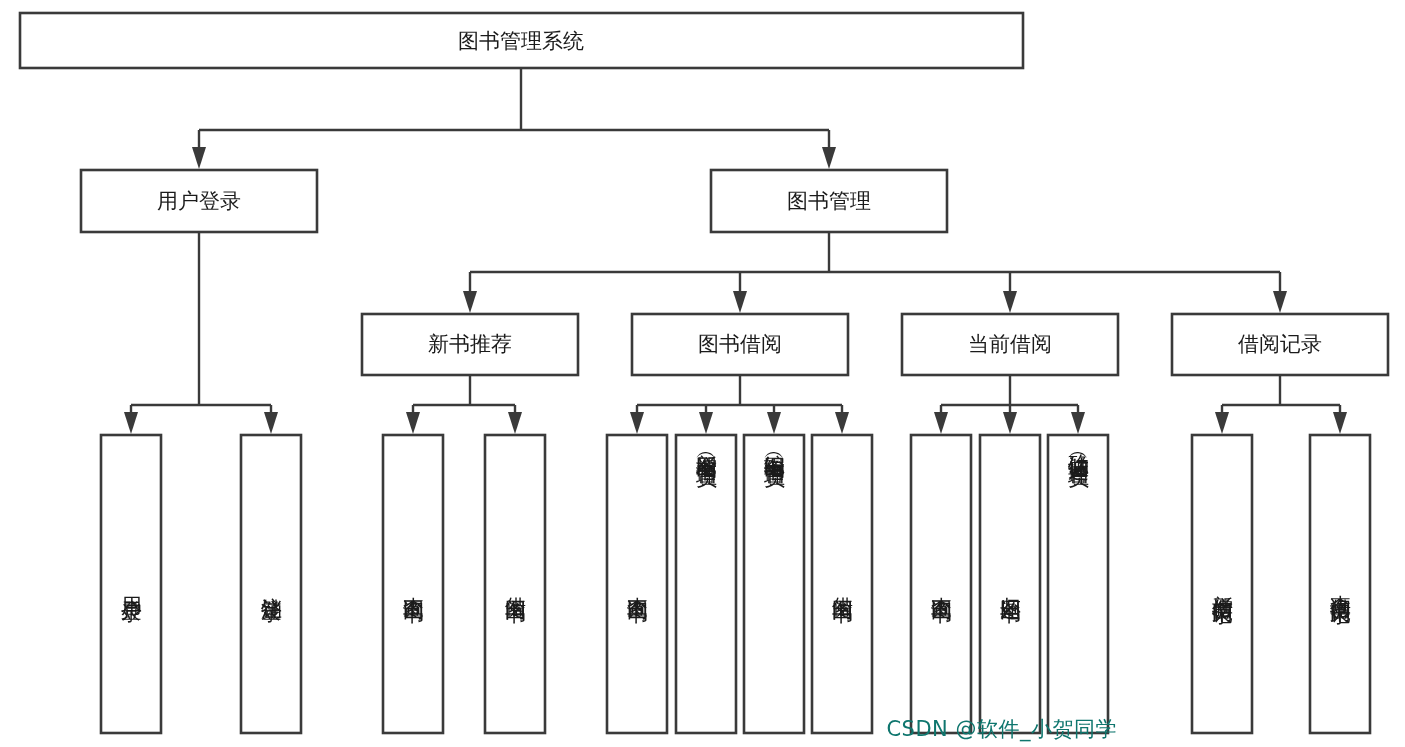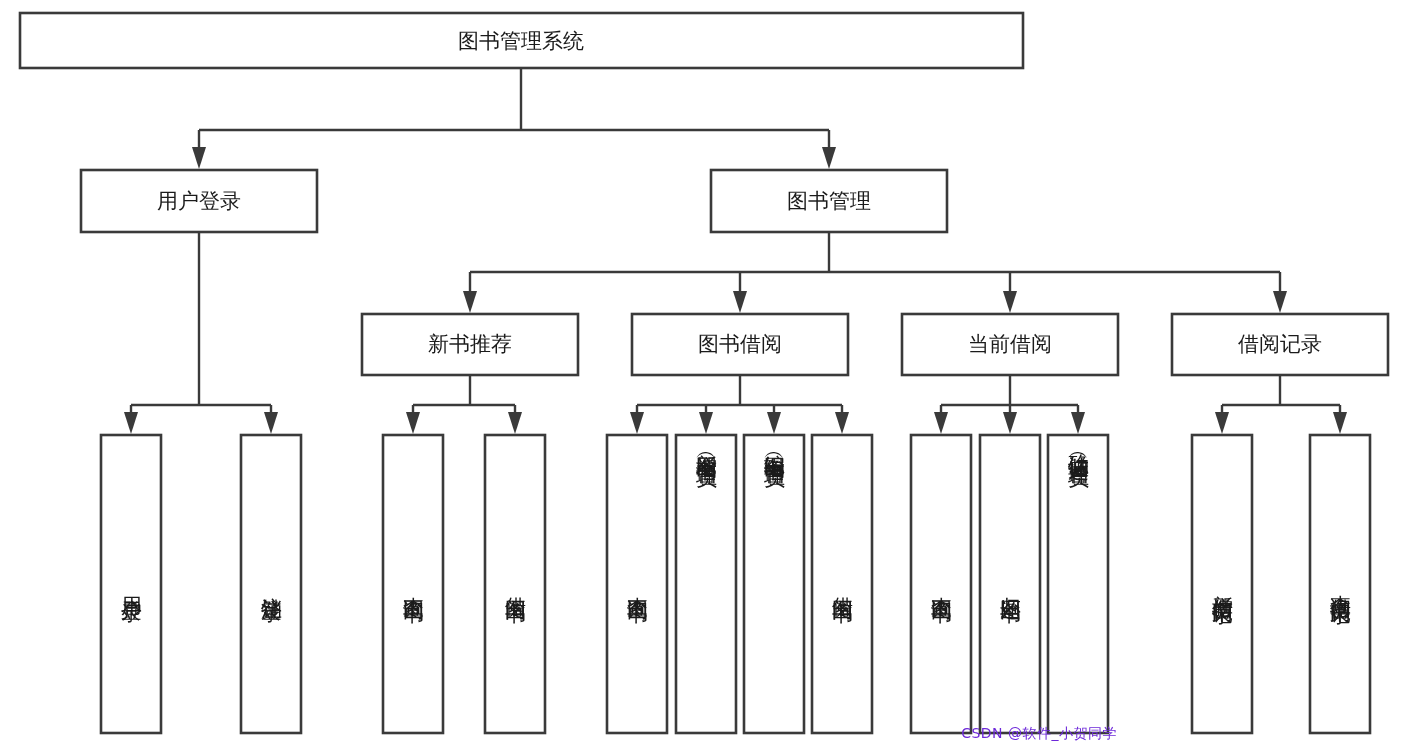--- a/index.html
+++ b/index.html
@@ -64,22 +64,22 @@
     line-height: 1.18;
     letter-spacing: 2px;
     color: #1b1b1b;
     white-space: nowrap;
   }
   .watermark {
     position: absolute;
     right: 8px;
     bottom: 4px;
     font-family: "DejaVu Sans", "Liberation Sans", sans-serif;
-    font-size: 14px;
-    color: #6d28d9;
+    font-size: 21px;
+    color: #0f766e;
     white-space: nowrap;
     letter-spacing: 0.5px;
   }
 </style>
 </head>
 <body>
 
 <div id="diagram-root">
 
   <svg id="tree-svg" viewBox="0 0 1405 747">

